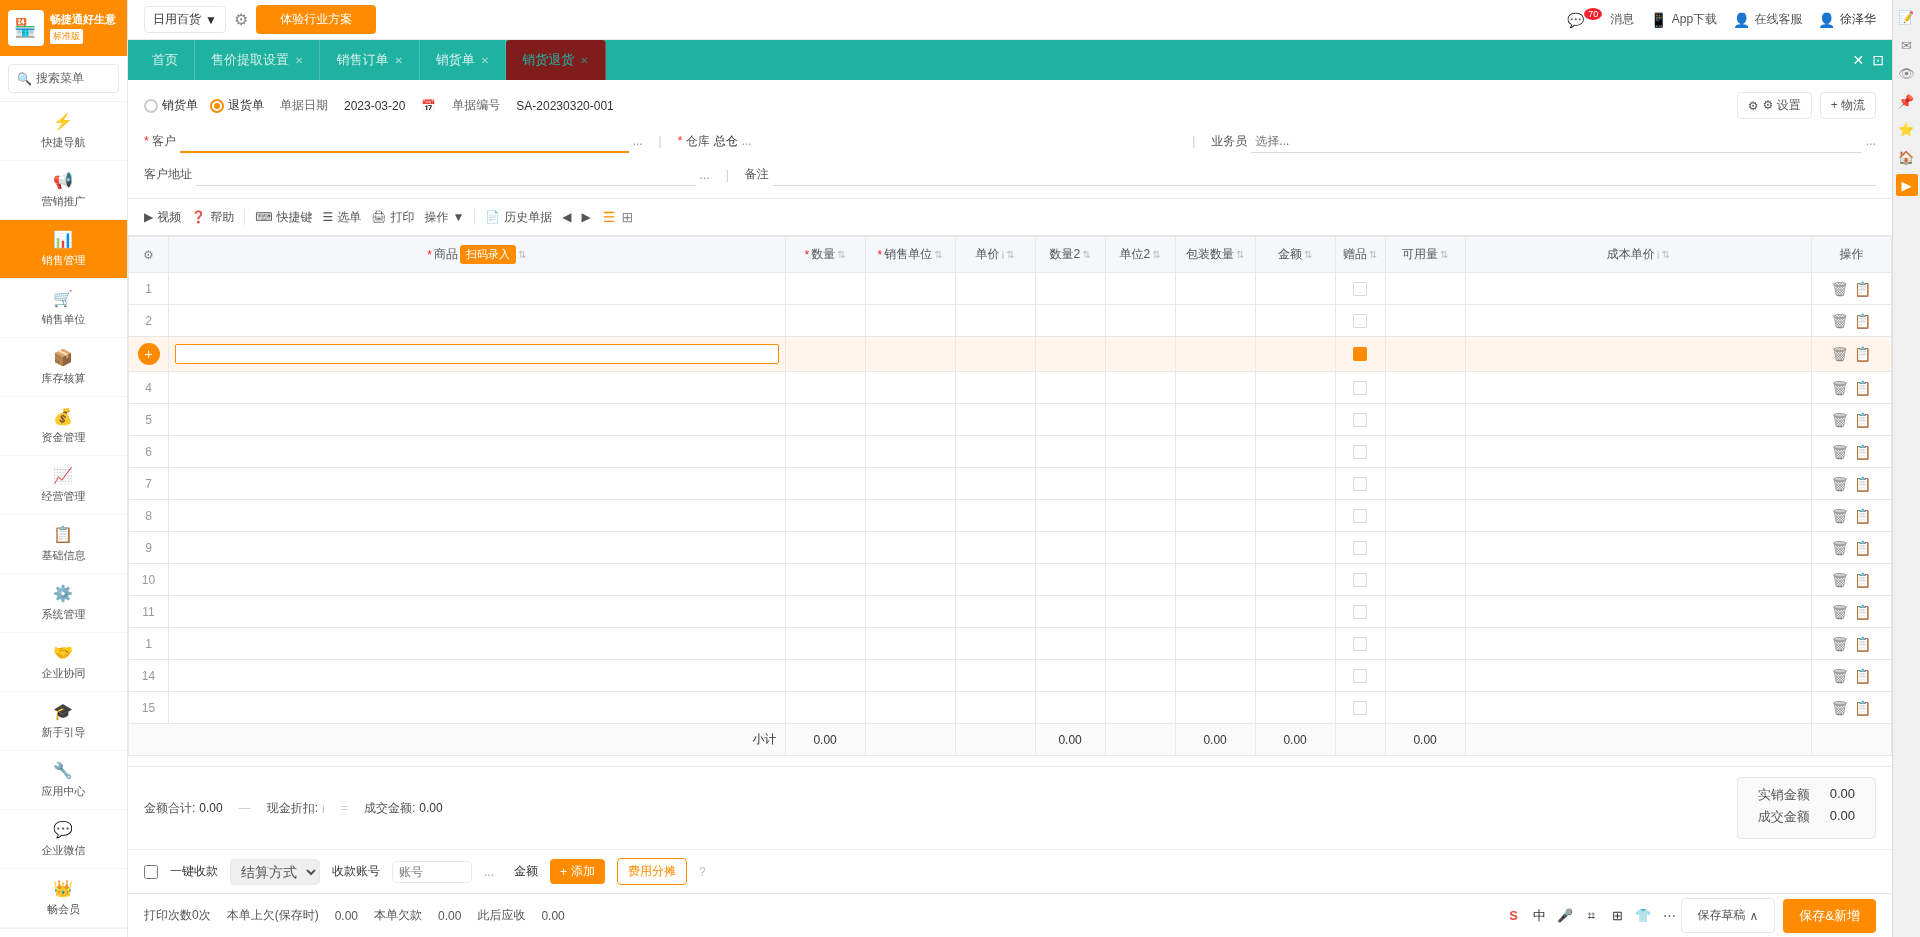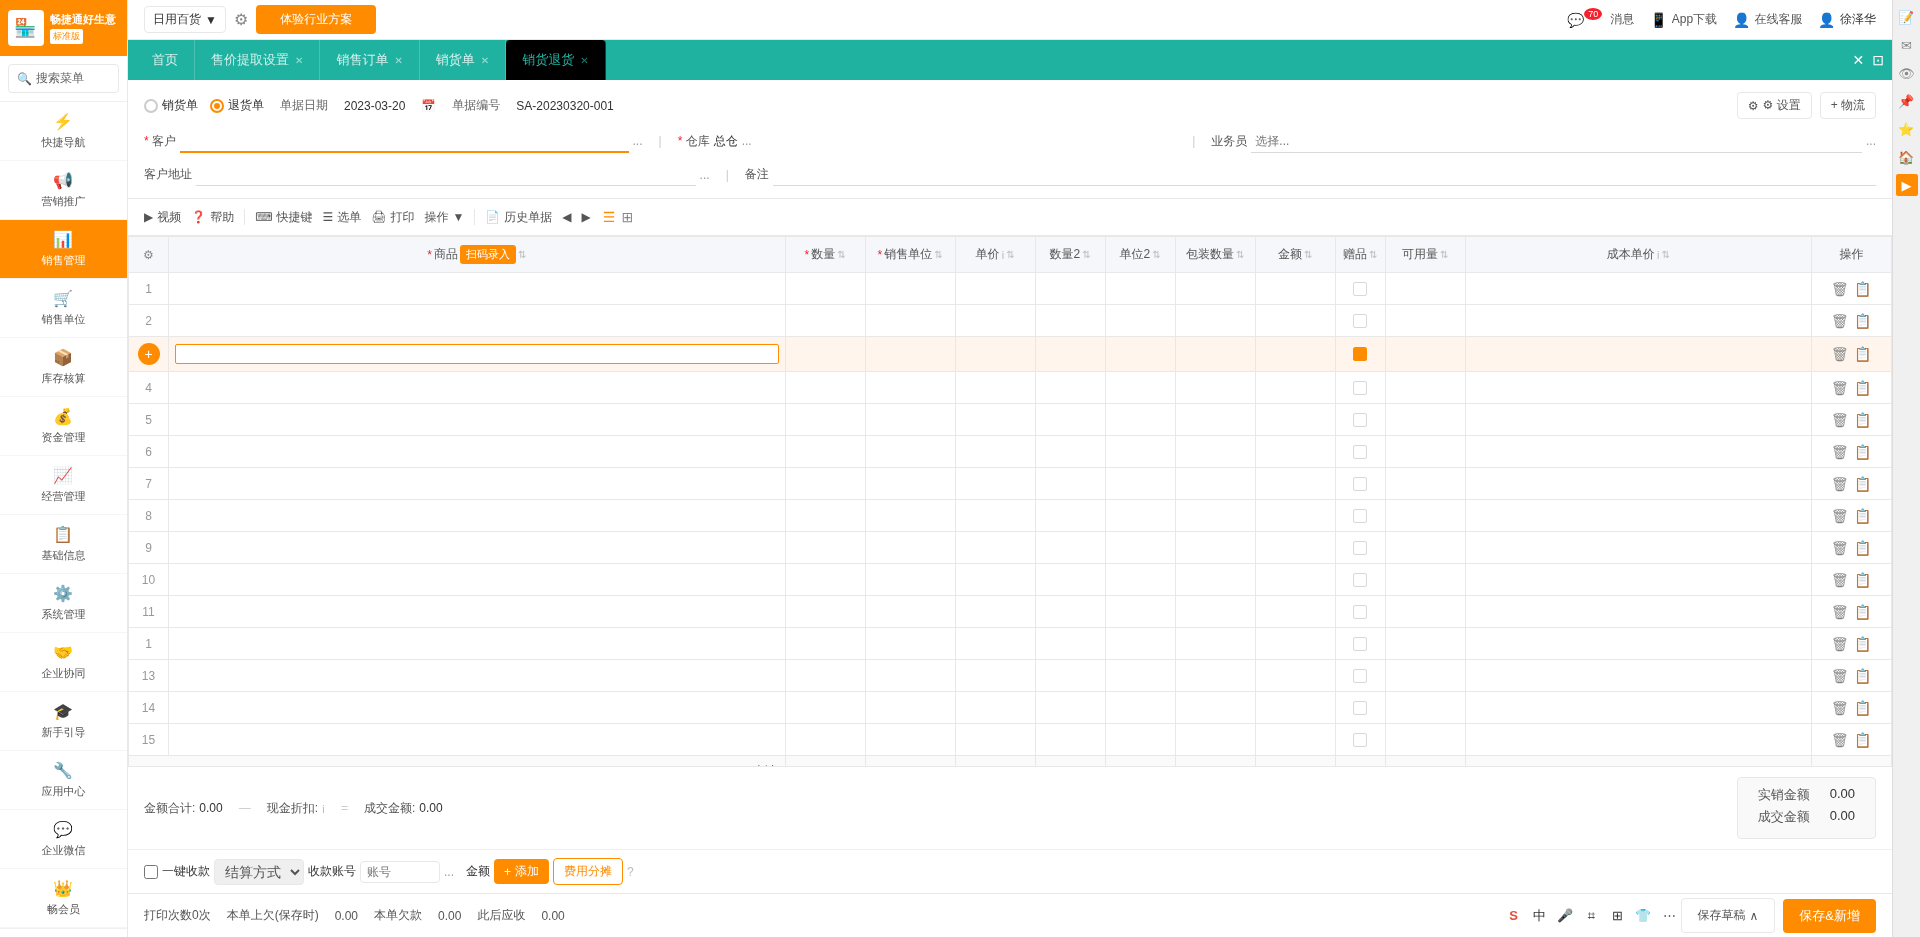--- a/index.html
+++ b/index.html
@@ -31,21 +31,21 @@
     .topbar-gear { cursor: pointer; color: #888; font-size: 16px; }
     .trial-btn { background: #ff8c00; color: #fff; border: none; border-radius: 4px; padding: 6px 24px; cursor: pointer; font-size: 12px; }
     .topbar-right { display: flex; align-items: center; gap: 16px; }
     .topbar-icon-group { display: flex; align-items: center; gap: 4px; cursor: pointer; color: #555; font-size: 12px; }
     .badge { background: #f5222d; color: #fff; border-radius: 50%; font-size: 9px; padding: 1px 4px; position: relative; top: -6px; left: -4px; }
     .user-name { color: #333; font-size: 12px; }
 
     
     .tabbar { height: 40px; background: #20b2a0; display: flex; align-items: center; padding: 0 8px; gap: 0; flex-shrink: 0; position: relative; }
     .tab { padding: 0 16px; height: 40px; display: flex; align-items: center; gap: 6px; cursor: pointer; color: rgba(255,255,255,0.8); font-size: 13px; border-right: 1px solid rgba(255,255,255,0.2); }
-    .tab.active { background: #000000; color: #20b2a0; border-radius: 4px 4px 0 0; }
+    .tab.active { background: #7f1d1d; color: #20b2a0; border-radius: 4px 4px 0 0; }
     .tab-close { font-size: 10px; cursor: pointer; opacity: 0.7; }
     .tabbar-controls { margin-left: auto; display: flex; gap: 8px; }
     .tabbar-ctrl-btn { color: #fff; cursor: pointer; font-size: 14px; }
 
     
     .page-content { flex: 1; background: #f5f5f5; overflow-y: auto; display: flex; flex-direction: column; }
 
     
     .form-area { background: #fff; padding: 12px 16px; border-bottom: 1px solid #e8e8e8; flex-shrink: 0; }
     .form-row { display: flex; align-items: center; gap: 16px; margin-bottom: 10px; }
@@ -99,21 +99,21 @@
     
     .bottom-summary { background: #fff; padding: 10px 16px; border-top: 1px solid #e8e8e8; flex-shrink: 0; }
     .summary-row { display: flex; align-items: center; gap: 16px; font-size: 12px; color: #555; }
     .summary-item { display: flex; align-items: center; gap: 4px; }
     .summary-dash { color: #ccc; }
     .summary-val { color: #333; }
     .summary-eq { color: #ccc; }
     .summary-result { color: #333; font-weight: 500; }
 
     
-    .payment-row { display: flex; align-items: center; gap: 4px; padding: 8px 16px; background: #fff; border-top: 1px solid #f0f0f0; flex-shrink: 0; }
+    .payment-row { display: flex; align-items: center; gap: 12px; padding: 8px 16px; background: #fff; border-top: 1px solid #f0f0f0; flex-shrink: 0; }
     .pay-checkbox { width: 14px; height: 14px; border: 1px solid #d9d9d9; border-radius: 2px; cursor: pointer; }
     .pay-select { border: 1px solid #e8e8e8; border-radius: 4px; padding: 3px 6px; font-size: 14px; color: #555; cursor: pointer; }
     .pay-input { border: 1px solid #e8e8e8; border-radius: 4px; padding: 3px 20px 3px 6px; font-size: 12px; width: 80px; outline: none; }
     .add-btn { background: #ff8c00; color: #fff; border: none; border-radius: 4px; padding: 4px 10px; cursor: pointer; font-size: 12px; display: flex; align-items: center; gap: 4px; }
     .feiyun-btn { border: 1px solid #ff8c00; color: #ff8c00; background: #fff; border-radius: 4px; padding: 4px 10px; cursor: pointer; font-size: 12px; }
     .help-icon { color: #bbb; cursor: pointer; font-size: 12px; }
 
     
     .footer-bar { height: 44px; background: #fff; border-top: 1px solid #e8e8e8; display: flex; align-items: center; padding: 0 16px; flex-shrink: 0; }
     .footer-left { display: flex; align-items: center; gap: 16px; font-size: 12px; color: #555; flex: 1; }
@@ -750,44 +750,20 @@
                 <td></td>
                 <td>
                   <div class="action-icons">
                     <span class="action-icon">🗑</span>
                     <span class="action-icon">📋</span>
                   </div>
                 </td>
               </tr>
             <tr>
                 <td class="row-num">1</td>
-                <td></td>
-                <td></td>
-                <td></td>
-                <td></td>
-                <td></td>
-                <td></td>
-                <td></td>
-                <td></td>
-                <td>
-                  <div class="checkbox-cell">
-                    <div class="cb"></div>
-                  </div>
-                </td>
-                <td></td>
-                <td></td>
-                <td>
-                  <div class="action-icons">
-                    <span class="action-icon">🗑</span>
-                    <span class="action-icon">📋</span>
-                  </div>
-                </td>
-              </tr>
-            <tr>
-                <td class="row-num">13</td>
                 <td></td>
                 <td></td>
                 <td></td>
                 <td></td>
                 <td></td>
                 <td></td>
                 <td></td>
                 <td></td>
                 <td>
                   <div class="checkbox-cell">

